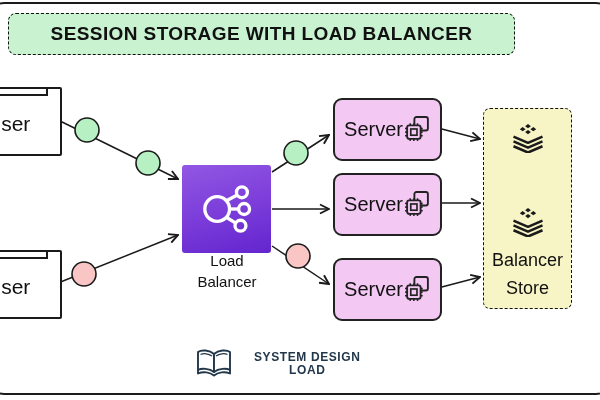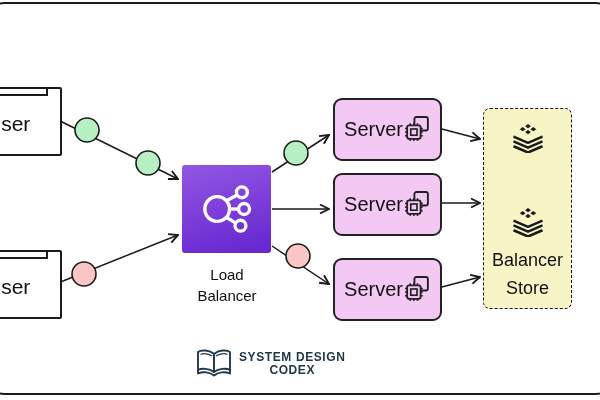--- a/index.html
+++ b/index.html
@@ -19,41 +19,41 @@
   .userbox .titlebar{position:absolute; top:5px; left:0; width:108px;
            border-bottom:2.2px solid #1a1a1a;}
   .userbox .notch{position:absolute; top:0; left:106px; height:7px;
            border-right:2.2px solid #1a1a1a;}
   .userbox .user-label{position:absolute; left:46px; top:54%; transform:translateY(-50%);
            font-size:21px; color:#111;}
 
   .lb-box{position:absolute; left:182px; top:165px; width:89px; height:88px;
           background:linear-gradient(165deg,#9257e3 0%,#7a3bd9 55%,#6325ce 100%);
           border-radius:3px; display:flex; align-items:center; justify-content:center;}
-  .lb-label{position:absolute; left:191px; top:264px; width:72px; text-align:center;
+  .lb-label{position:absolute; left:191px; top:250px; width:72px; text-align:center;
           font-size:15px; line-height:21px; color:#111;}
 
   .server{position:absolute; left:333px; width:105px; height:59px;
           background:#f3c8f3; border:2.2px solid #222; border-radius:9px;
           display:flex; align-items:center; justify-content:center; gap:1px;}
   .server .srv-label{font-size:20px; color:#111;}
   .srv-1{top:98px;} .srv-2{top:173px;} .srv-3{top:258px;}
 
   .store{position:absolute; left:483px; top:108px; width:87px; height:199px;
          background:#f7f4c6; border:1.7px dashed #111; border-radius:7px;}
   .store .stack-top{position:absolute; left:50%; top:15px; transform:translateX(-50%);}
   .store .stack-bottom{position:absolute; left:50%; top:99px; transform:translateX(-50%);}
   .store .store-label{position:absolute; left:0; right:0; top:137px; text-align:center;
          font-size:18px; line-height:28px; color:#111;}
 
   .overlay{position:absolute; left:0; top:0; width:600px; height:400px;}
 
   .logo{position:absolute; left:196px; top:348px; display:flex; align-items:center; gap:7px;}
   .logo .logo-text{color:#22384a; font-weight:bold; font-size:12px; letter-spacing:.6px;
-        text-align:center; line-height:13px;}
+        text-align:center; line-height:13px;margin-left:15px;}
 </style>
 </head>
 <body>
 
 <div class="canvas">
 
   <div class="frame"></div>
 
   <svg class="overlay" viewBox="0 0 600 400">
     <defs>
@@ -74,20 +74,21 @@
     </g>
     <g stroke="#1a1a1a" stroke-width="1.6">
       <circle cx="87" cy="130" r="12" fill="#b7f0c3"></circle>
       <circle cx="148" cy="163" r="12" fill="#b7f0c3"></circle>
       <circle cx="296" cy="153" r="12" fill="#b7f0c3"></circle>
       <circle cx="84" cy="274" r="12" fill="#f9c5c5"></circle>
       <circle cx="298" cy="256" r="12" fill="#f9c5c5"></circle>
     </g>
   </svg>
 
+  <div class="banner" style="background: rgb(201, 242, 209);">SESSION STORAGE WITH LOAD BALANCER</div>
 
   <div class="userbox" style="top:87px;">
     <div class="titlebar"></div>
     <div class="notch"></div>
     <div class="user-label">User</div>
   </div>
   <div class="userbox" style="top:250px;">
     <div class="titlebar"></div>
     <div class="notch"></div>
     <div class="user-label">User</div>
@@ -216,17 +217,17 @@
       <g stroke="#22384a" stroke-width="1.9" fill="#ffffff" stroke-linejoin="round">
         <path d="M18 5.5 C13.5 1.5 5.5 1 2 3.5 L2 21.5 C5.5 19.5 13.5 19.8 18 23.5 Z"></path>
         <path d="M18 5.5 C22.5 1.5 30.5 1 34 3.5 L34 21.5 C30.5 19.5 22.5 19.8 18 23.5 Z"></path>
         <path d="M2 21.5 L2 25 C7 22.8 14 23.4 18 27 C22 23.4 29 22.8 34 25 L34 21.5" fill="none"></path>
         <path d="M16 7.5 C12.5 5 7.5 4.6 4.5 6" fill="none" stroke-width="1.3"></path>
         <path d="M20 7.5 C23.5 5 28.5 4.6 31.5 6" fill="none" stroke-width="1.3"></path>
       </g>
     </svg>
     <div class="logo-text">
       <div>SYSTEM DESIGN</div>
-      <div>CODEX</div>
+      <div>LOAD</div>
     </div>
   </div>
 
 </div>
 
 </body></html>

